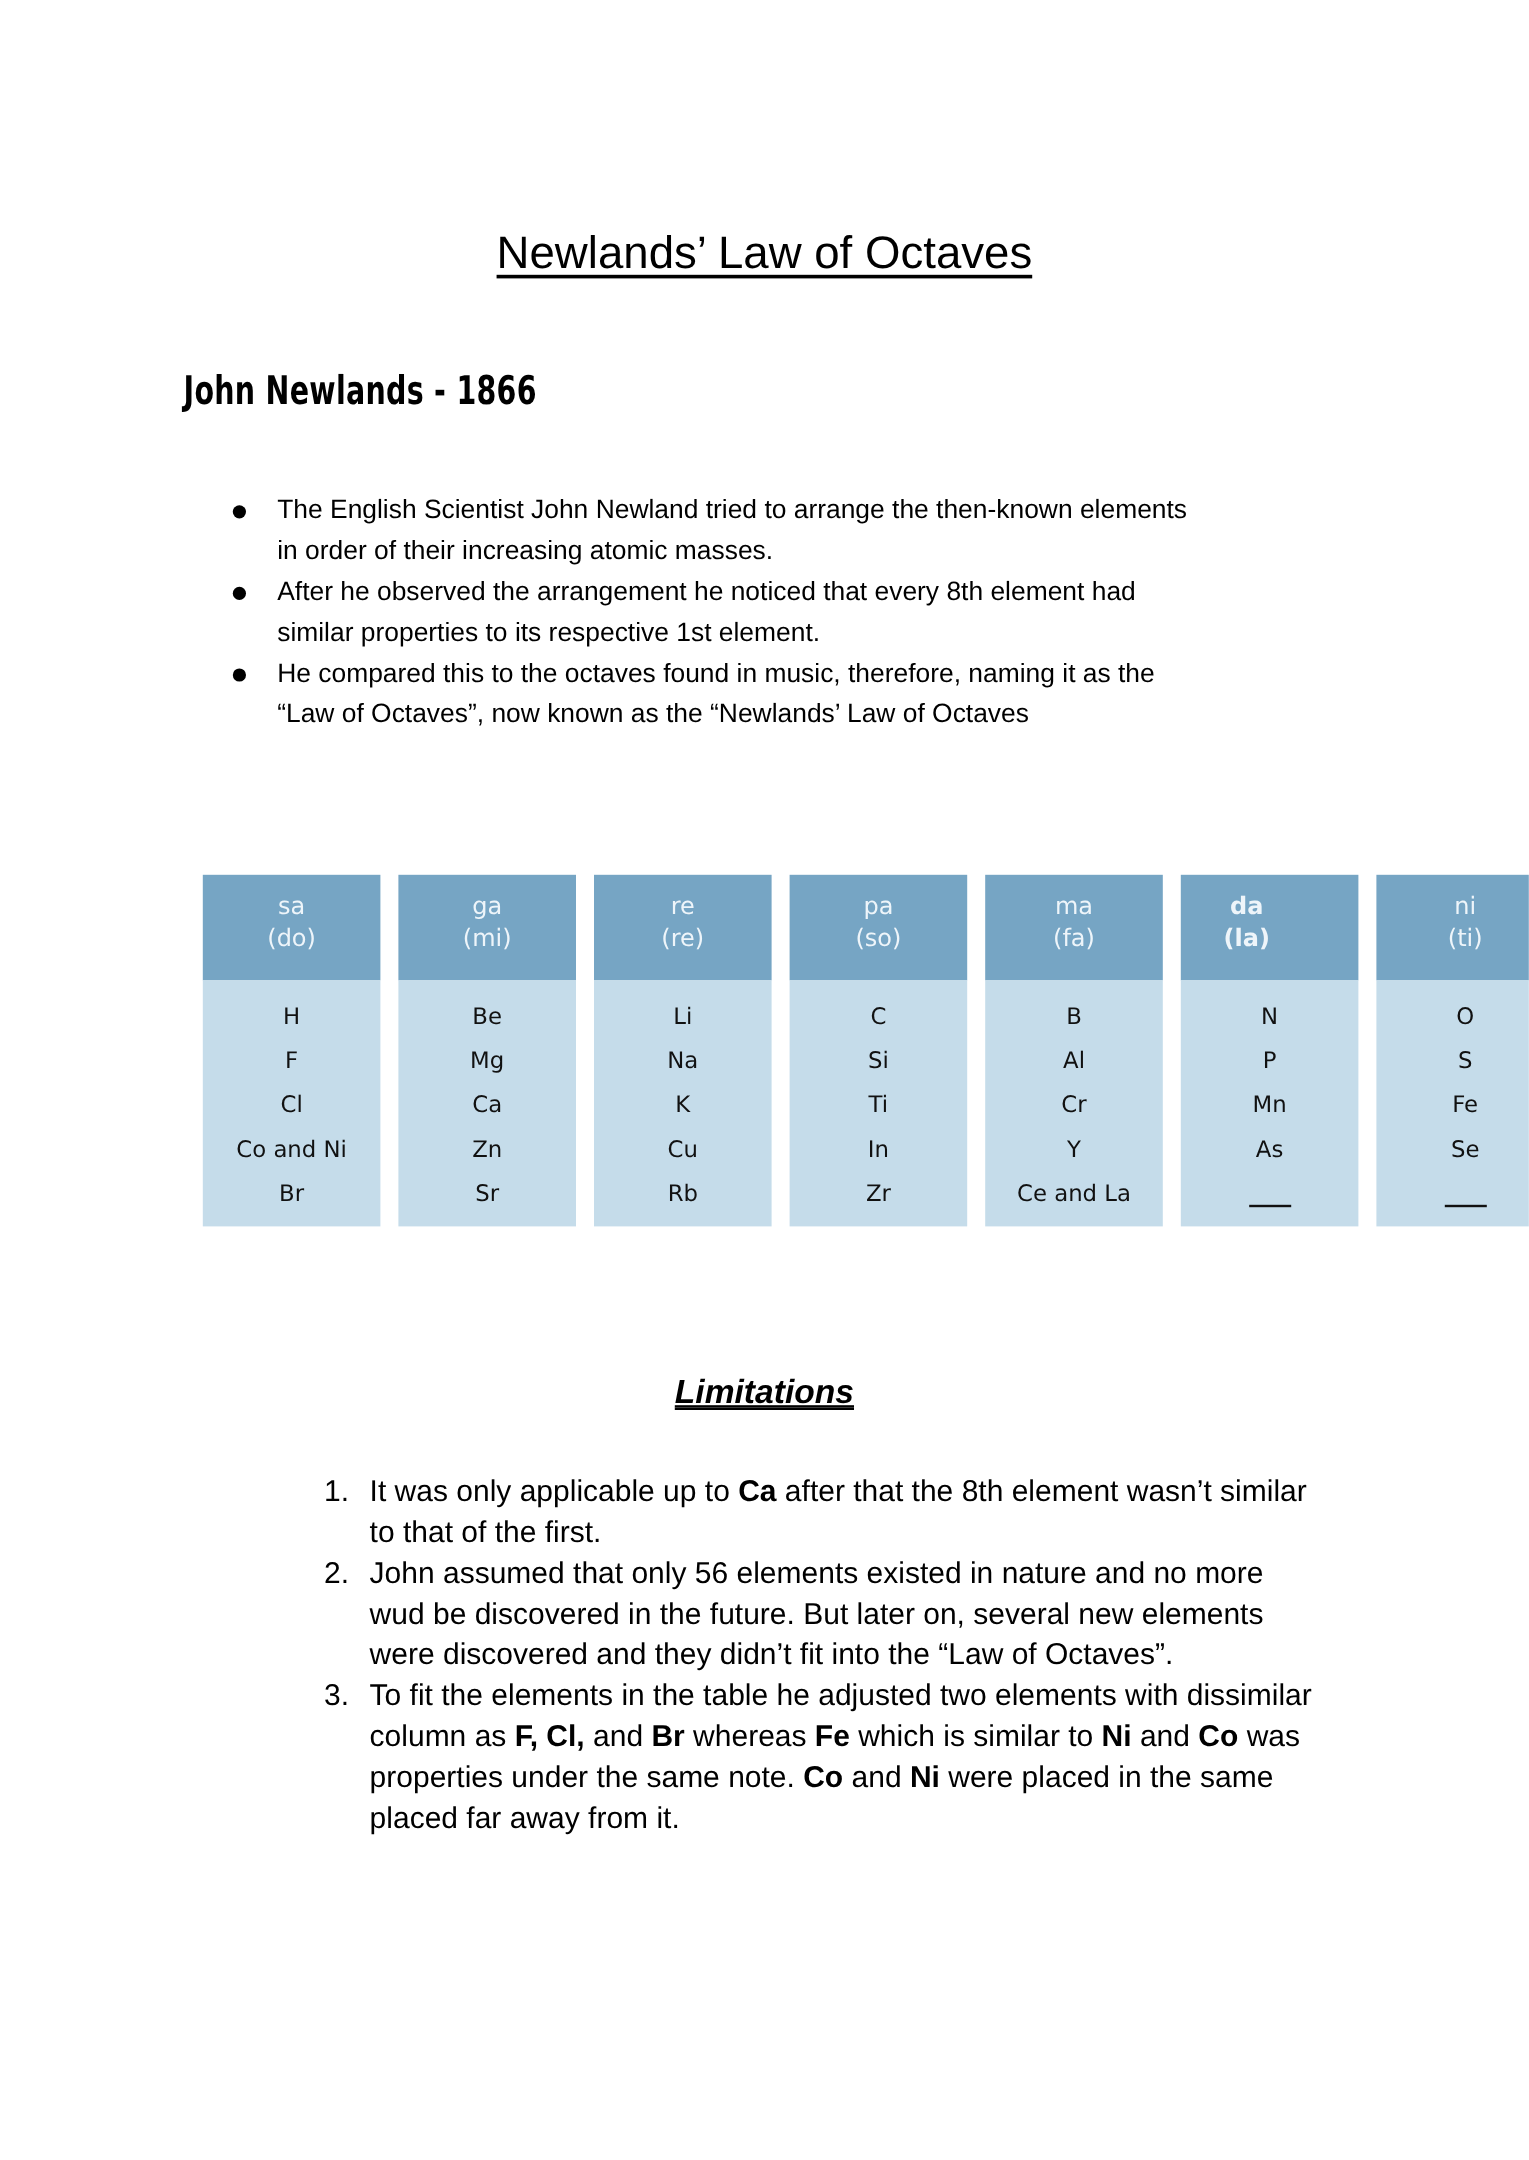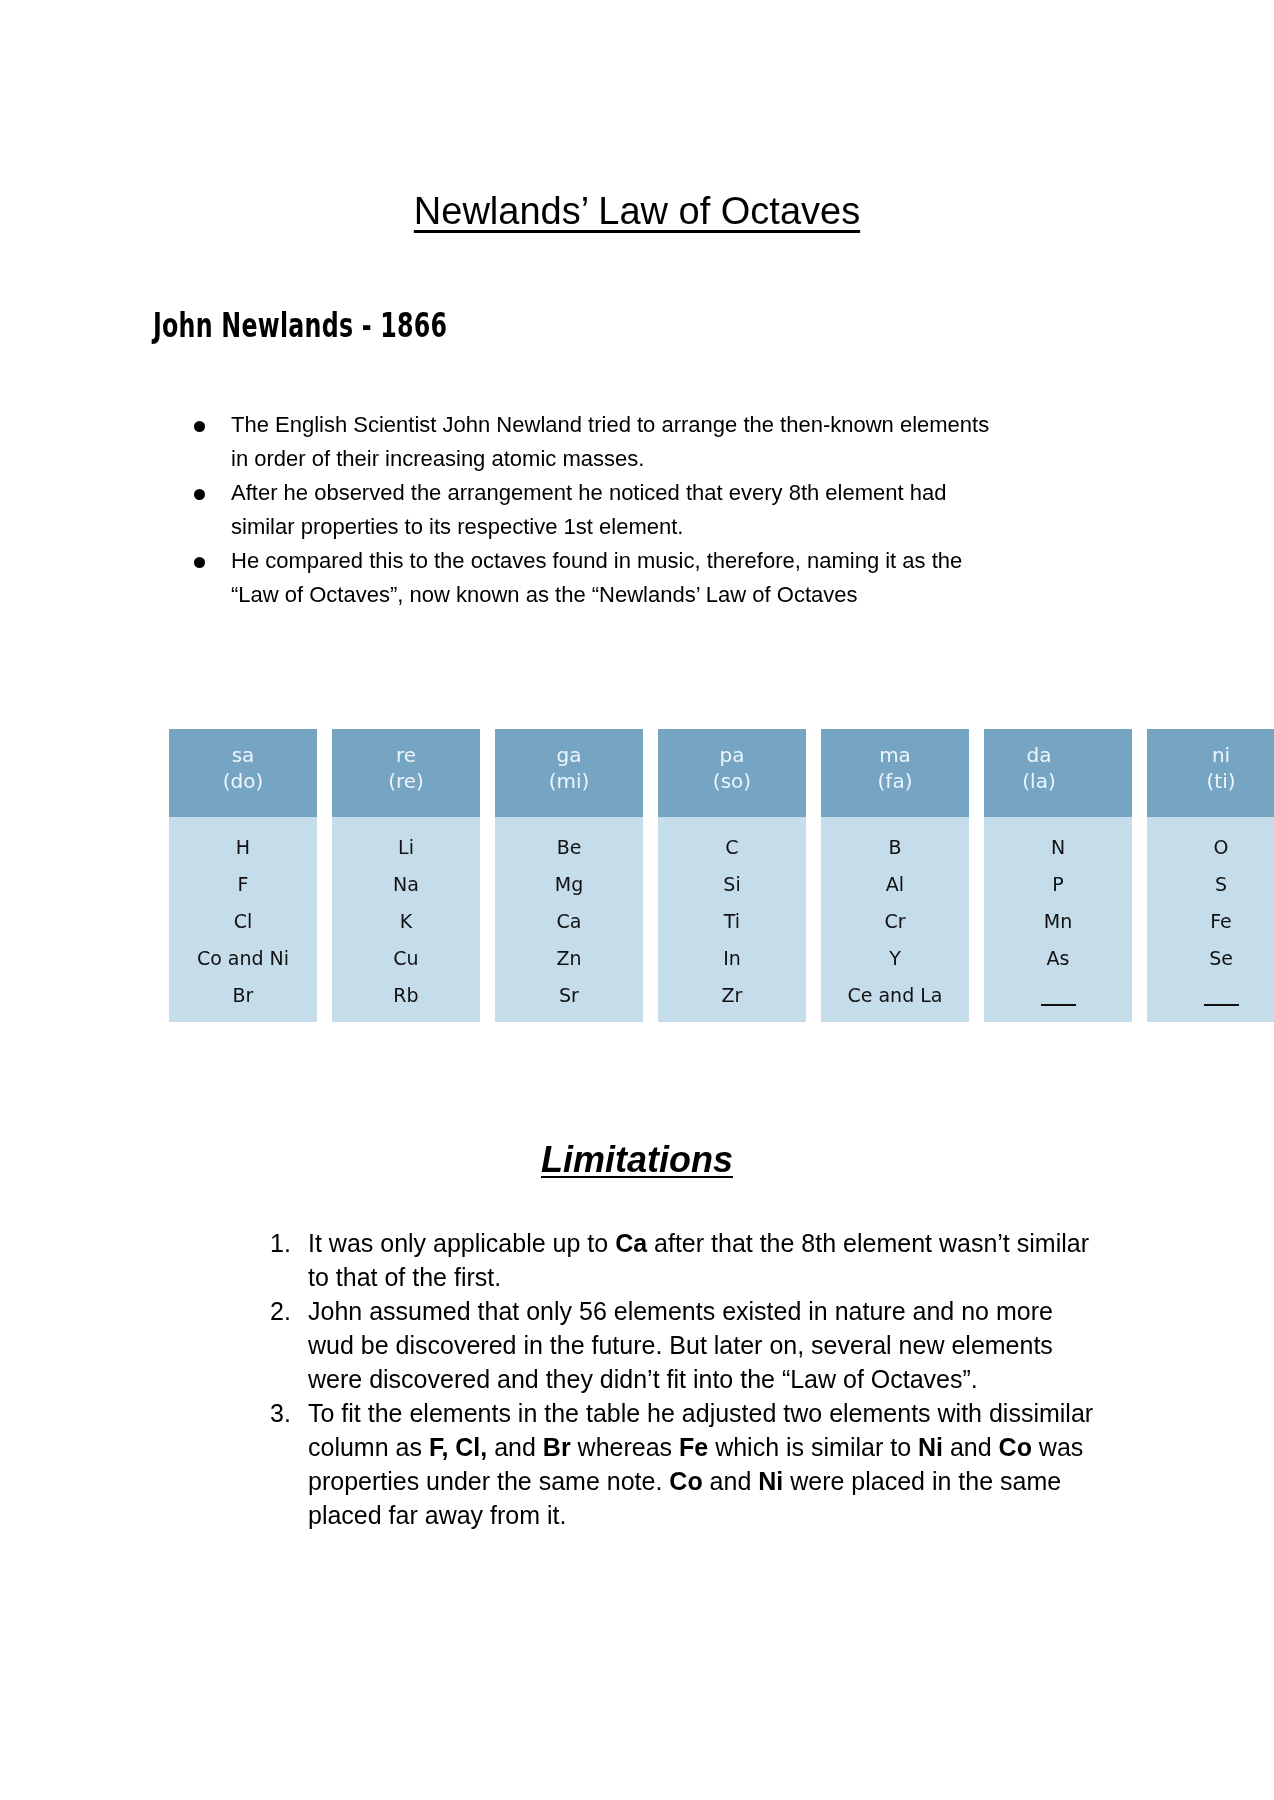--- a/index.html
+++ b/index.html
@@ -25,31 +25,31 @@
   .bullets li .dot { position: absolute; left: 4px; top: 13px; width: 11px; height: 11px;
                      border-radius: 50%; background: #000; }
   .line { display: block; white-space: nowrap; }
 
   
   .octave-table { left: 169px; top: 729px; width: 1126px; height: 293px; display: flex; gap: 15px; }
   .col { flex: 1 1 0; display: flex; flex-direction: column; }
   .col-head { height: 88px; background: #76a5c4; color: #eef5fa; text-align: center;
               font-family: "DejaVu Sans", sans-serif; font-size: 20px; line-height: 26px;
               display: flex; flex-direction: column; justify-content: flex-start; padding-top: 13px; box-sizing: border-box; }
-  .col-head.shift { padding-right: 38px; }
+  .col-head.shift { padding-right: 38px; font-weight: bold; }
   .col-body { flex: 1; background: #c5dcea; text-align: center; padding-top: 12px; box-sizing: border-box;
               font-family: "DejaVu Sans", sans-serif; font-size: 19px; }
   .cell { height: 37px; line-height: 37px; white-space: nowrap; color: #111; }
   .cell.dash { position: relative; }
   .cell.dash::after { content: ""; position: absolute; left: 50%; top: 27px; width: 35px; margin-left: -17px;
                       height: 1.5px; background: #111; }
 
   
   .limits-heading { left: 0; width: 1274px; top: 1140px; text-align: center;
-                    font-weight: bold; font-style: italic; font-size: 36px; line-height: 40px; }
+                    font-weight: bold; font-style: italic; font-size: 28px; line-height: 40px; text-decoration: underline; }
   .limits-heading span { text-decoration: underline; text-decoration-thickness: 2px; text-underline-offset: 4px; }
 
   
   .limits-list { left: 270px; top: 1226px; width: 860px; margin: 0; padding: 0; list-style: none; }
   .limits-list li { position: relative; padding-left: 38px; font-size: 25px; line-height: 34px; }
   .limits-list li .num { position: absolute; left: 0; top: 0; }
   b { font-weight: bold; }
 </style>
 </head>
 <body>
@@ -87,46 +87,46 @@
     <div class="col-body">
       <div class="cell">H</div>
       <div class="cell">F</div>
       <div class="cell">Cl</div>
       <div class="cell">Co and Ni</div>
       <div class="cell">Br</div>
     </div>
   </div>
   <div class="col">
     <div class="col-head">
+      <span>ga</span>
+      <span>(mi)</span>
+    </div>
+    <div class="col-body">
+      <div class="cell">Be</div>
+      <div class="cell">Mg</div>
+      <div class="cell">Ca</div>
+      <div class="cell">Zn</div>
+      <div class="cell">Sr</div>
+    </div>
+  </div>
+  <div class="col">
+    <div class="col-head">
       <span>re</span>
       <span>(re)</span>
     </div>
     <div class="col-body">
       <div class="cell">Li</div>
       <div class="cell">Na</div>
       <div class="cell">K</div>
       <div class="cell">Cu</div>
       <div class="cell">Rb</div>
     </div>
   </div>
   <div class="col">
     <div class="col-head">
-      <span>ga</span>
-      <span>(mi)</span>
-    </div>
-    <div class="col-body">
-      <div class="cell">Be</div>
-      <div class="cell">Mg</div>
-      <div class="cell">Ca</div>
-      <div class="cell">Zn</div>
-      <div class="cell">Sr</div>
-    </div>
-  </div>
-  <div class="col">
-    <div class="col-head">
       <span>pa</span>
       <span>(so)</span>
     </div>
     <div class="col-body">
       <div class="cell">C</div>
       <div class="cell">Si</div>
       <div class="cell">Ti</div>
       <div class="cell">In</div>
       <div class="cell">Zr</div>
     </div>

